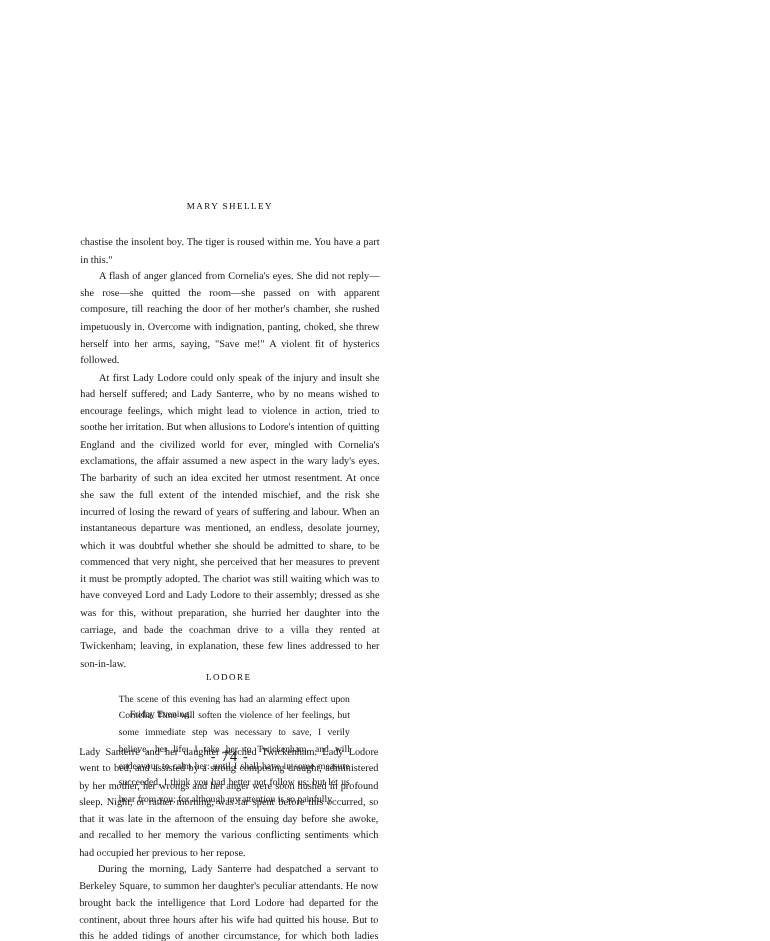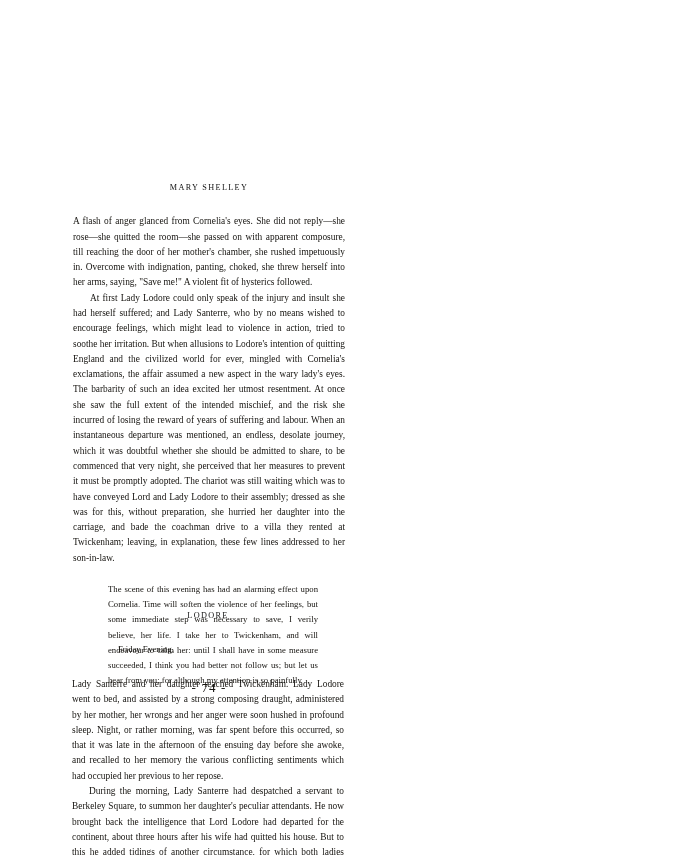--- a/index.html
+++ b/index.html
@@ -117,20 +117,21 @@
 </head>
 <body>
 
 <div class="spread">
 
   <div class="page page-left">
     <div class="page-inner">
 
       <div class="running-head">MARY SHELLEY</div>
 
+      <p class="body-text no-indent">chastise the insolent boy. The tiger is roused within me. You have a part in this."</p>
 
       <p class="body-text">A flash of anger glanced from Cornelia's eyes. She did not reply—she rose—she quitted the room—she passed on with apparent composure, till reaching the door of her mother's chamber, she rushed impetuously in. Overcome with indignation, panting, choked, she threw herself into her arms, saying, "Save me!" A violent fit of hysterics followed.</p>
 
       <p class="body-text">At first Lady Lodore could only speak of the injury and insult she had herself suffered; and Lady Santerre, who by no means wished to encourage feelings, which might lead to violence in action, tried to soothe her irritation. But when allusions to Lodore's intention of quitting England and the civilized world for ever, mingled with Cornelia's exclamations, the affair assumed a new aspect in the wary lady's eyes. The barbarity of such an idea excited her utmost resentment. At once she saw the full extent of the intended mischief, and the risk she incurred of losing the reward of years of suffering and labour. When an instantaneous departure was mentioned, an endless, desolate journey, which it was doubtful whether she should be admitted to share, to be commenced that very night, she perceived that her measures to prevent it must be promptly adopted. The chariot was still waiting which was to have conveyed Lord and Lady Lodore to their assembly; dressed as she was for this, without preparation, she hurried her daughter into the carriage, and bade the coachman drive to a villa they rented at Twickenham; leaving, in explanation, these few lines addressed to her son-in-law.</p>
 
       <div class="quote-block">
         <p>The scene of this evening has had an alarming effect upon Cornelia. Time will soften the violence of her feelings, but some immediate step was necessary to save, I verily believe, her life. I take her to Twickenham, and will endeavour to calm her: until I shall have in some measure succeeded, I think you had better not follow us; but let us hear from you; for although my attention is so painfully</p>
       </div>
 
     </div>

